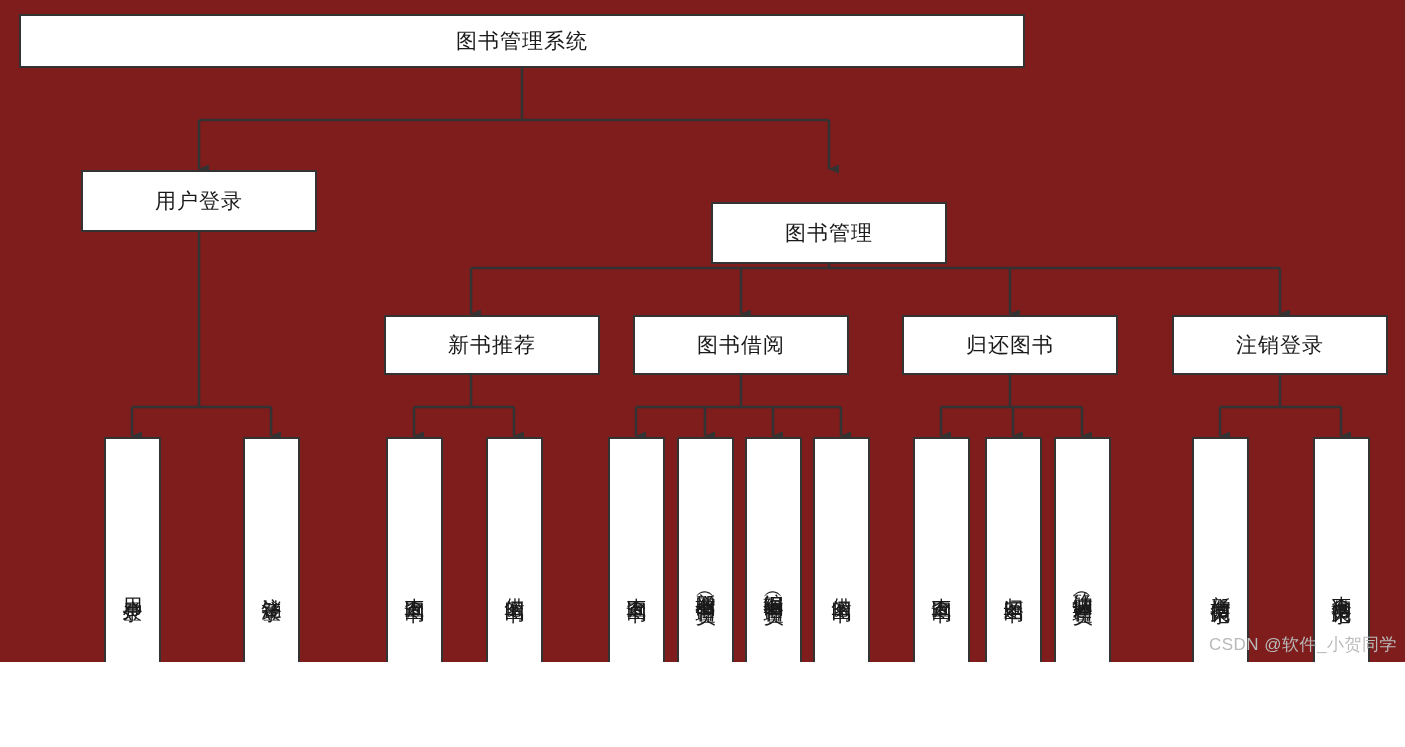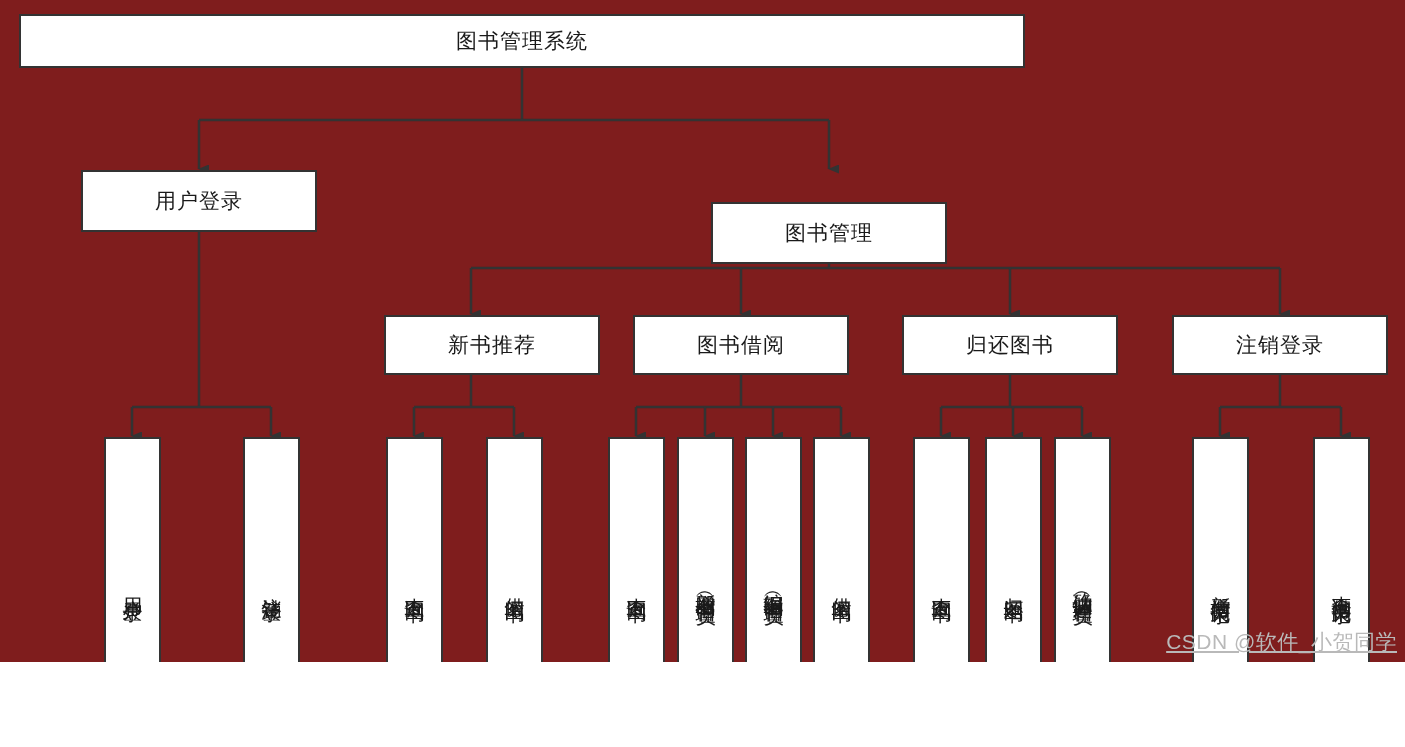--- a/index.html
+++ b/index.html
@@ -53,26 +53,25 @@
     letter-spacing: 2px;
     white-space: nowrap;
   }
   .leaf-box .node-label-v {
     font-size: 20px;
   }
   #watermark {
     position: absolute;
     right: 8px;
     bottom: 6px;
-    font-size: 21px;
+    font-size: 17px;
     color: #b9b9b9;
     white-space: nowrap;
     letter-spacing: 0.5px;
     pointer-events: none;
-    text-decoration: underline;
   }
 </style>
 </head>
 <body>
 
 <div id="diagram-root">
 
   <svg id="diagram-svg" viewBox="0 0 1405 747">
     <defs>
       <marker id="arrowhead" markerWidth="9" markerHeight="11" refX="4.5" refY="10" orient="auto" markerUnits="userSpaceOnUse">

